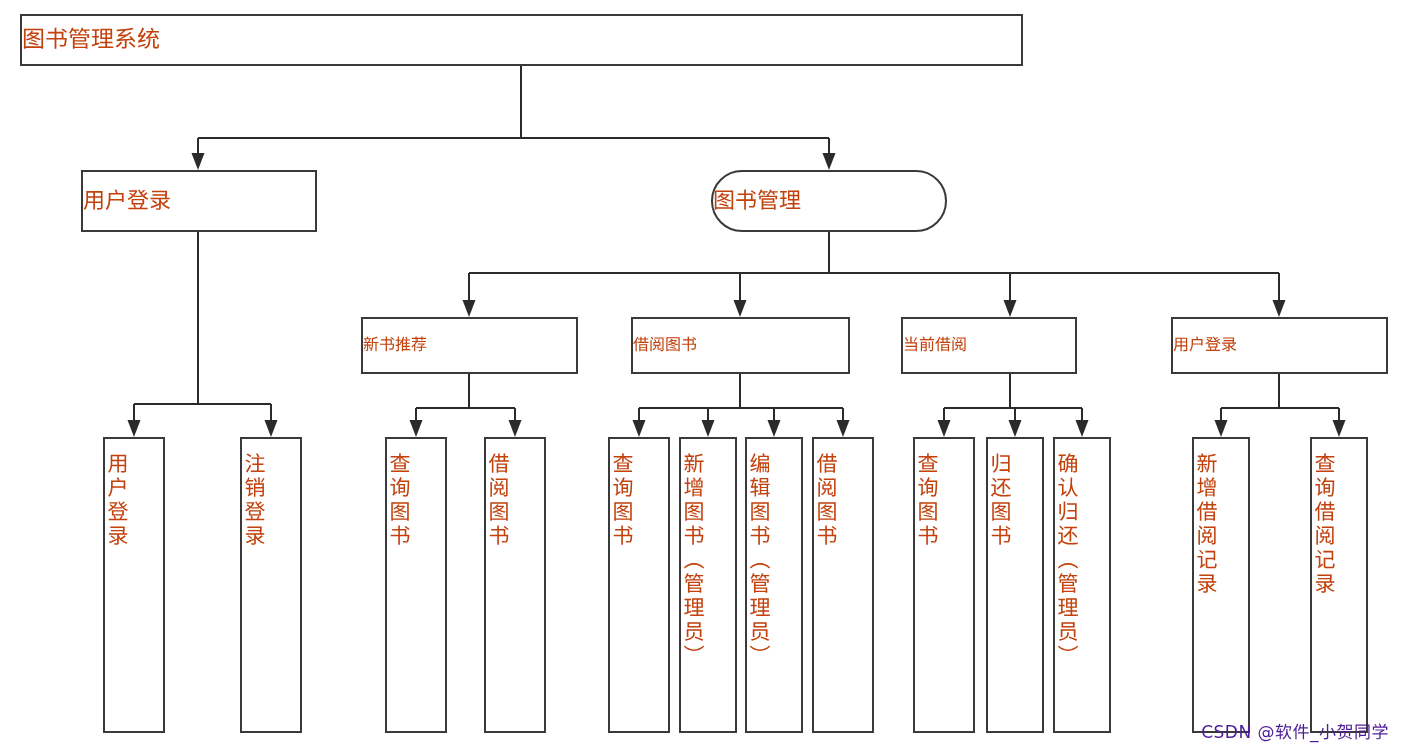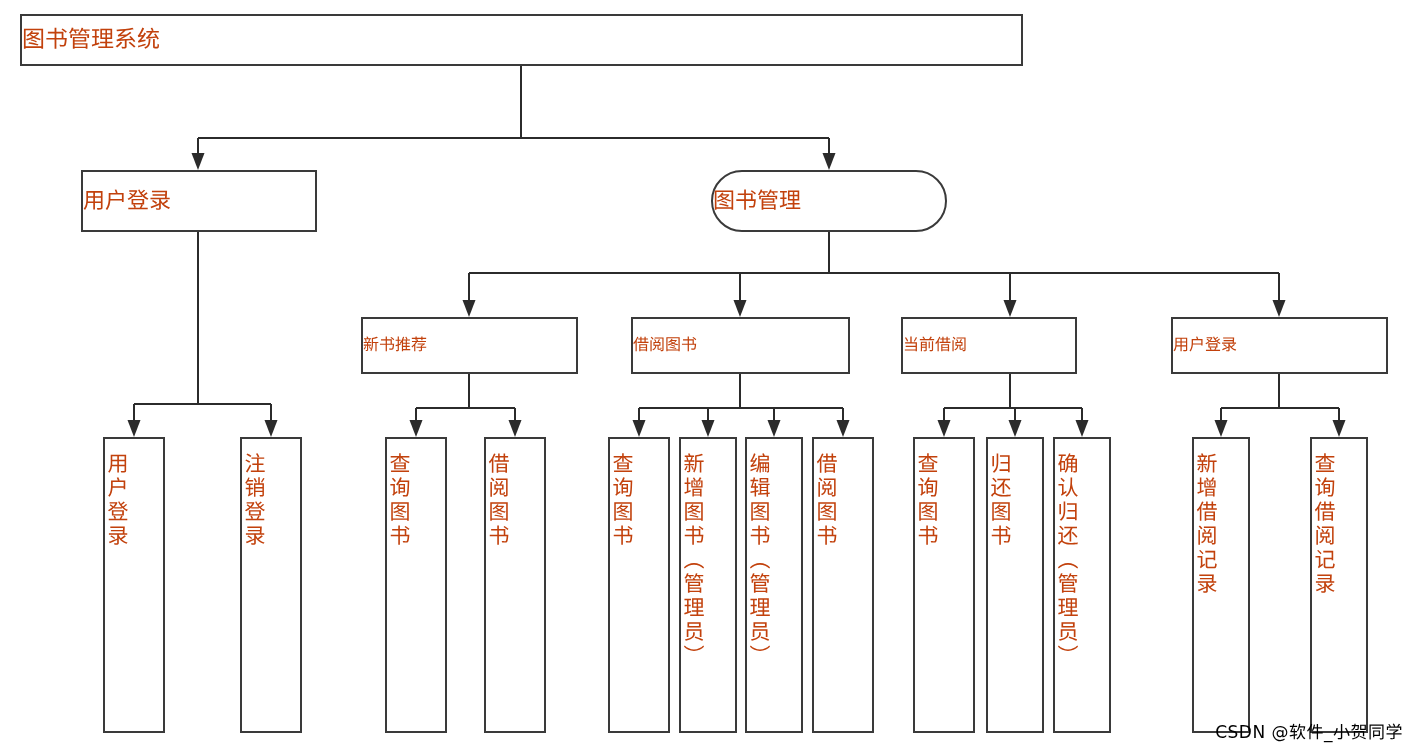--- a/index.html
+++ b/index.html
@@ -61,24 +61,24 @@
     text-orientation: upright;
     letter-spacing: 3px;
     line-height: 1;
     white-space: nowrap;
   }
   .node .hlabel {
     white-space: nowrap;
   }
   #watermark {
     position: absolute;
-    right: 2px;
+    right: 16px;
     bottom: 4px;
     font-size: 17px;
-    color: #000000;
+    color: #4c1d95;
     letter-spacing: 0.5px;
     white-space: nowrap;
     z-index: 3;
     user-select: none;
   }
 </style>
 </head>
 <body>
 
 <div id="canvas">

